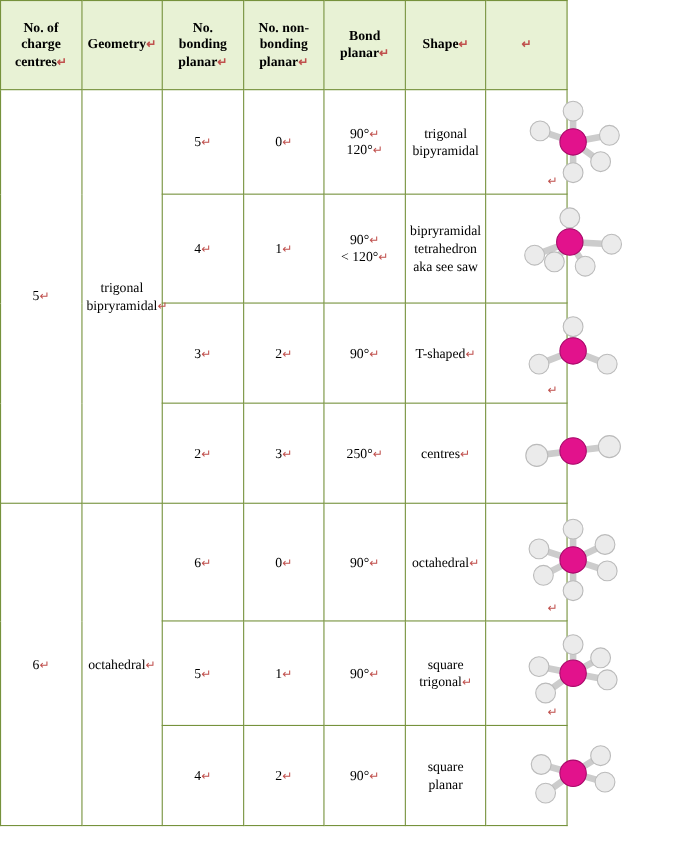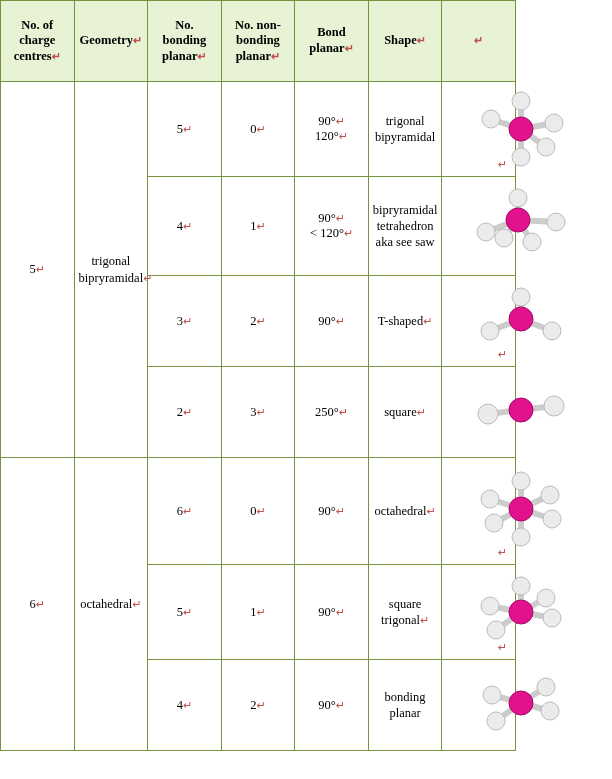--- a/index.html
+++ b/index.html
@@ -243,21 +243,21 @@
       <td class="col-bond">
         <span>2</span><span class="pilcrow">↵</span>
       </td>
       <td class="col-nonbond">
         <span>3</span><span class="pilcrow">↵</span>
       </td>
       <td class="col-angles">
         <span>250°</span><span class="pilcrow">↵</span>
       </td>
       <td class="col-shape">
-        <span class="cell-text">square</span><span class="pilcrow">↵</span>
+        <span class="cell-text">centres</span><span class="pilcrow">↵</span>
       </td>
       <td class="col-img">
         <div class="imgwrap">
           <svg width="150" height="78" viewBox="0 0 150 78">
             <g stroke="#cccccc" stroke-width="6">
               <line x1="75" y1="40" x2="42" y2="44"></line>
               <line x1="75" y1="40" x2="108" y2="36"></line>
             </g>
             <circle cx="42" cy="44" r="10" fill="#ebebeb" stroke="#bbb"></circle>
             <circle cx="108" cy="36" r="10" fill="#ebebeb" stroke="#bbb"></circle>
@@ -349,21 +349,21 @@
       <td class="col-bond">
         <span>4</span><span class="pilcrow">↵</span>
       </td>
       <td class="col-nonbond">
         <span>2</span><span class="pilcrow">↵</span>
       </td>
       <td class="col-angles">
         <span>90°</span><span class="pilcrow">↵</span>
       </td>
       <td class="col-shape">
-        <span class="cell-text">bonding planar</span>
+        <span class="cell-text">square planar</span>
       </td>
       <td class="col-img">
         <div class="imgwrap">
           <svg width="150" height="80" viewBox="0 0 150 80">
             <g stroke="#cccccc" stroke-width="6">
               <line x1="75" y1="40" x2="46" y2="32"></line>
               <line x1="75" y1="40" x2="104" y2="48"></line>
               <line x1="75" y1="40" x2="50" y2="58"></line>
               <line x1="75" y1="40" x2="100" y2="24"></line>
             </g>

